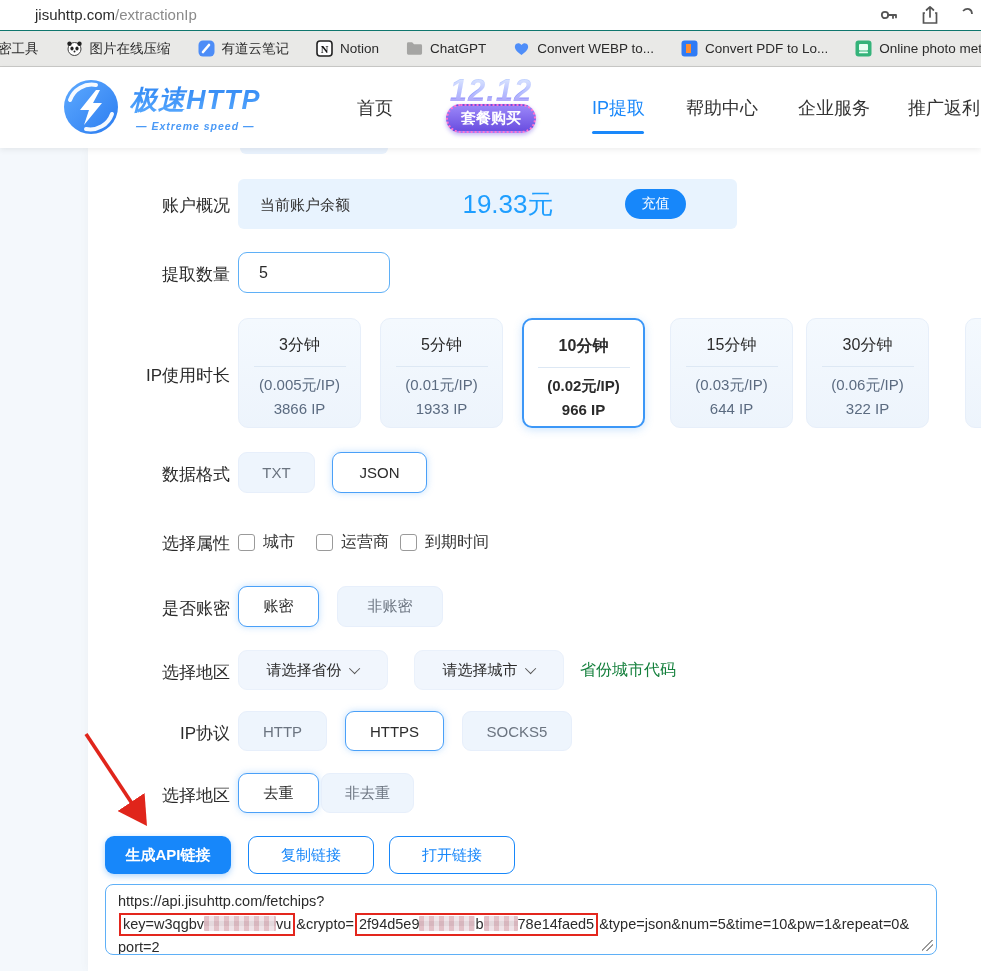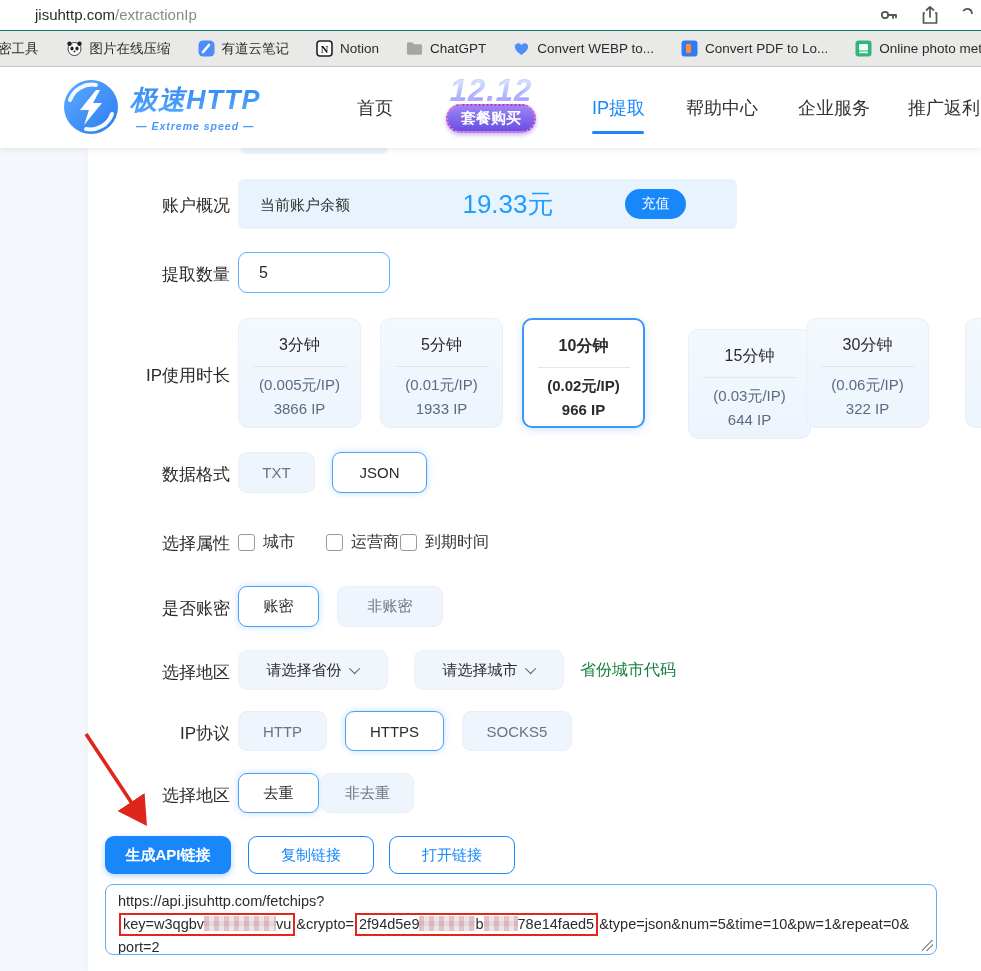--- a/index.html
+++ b/index.html
@@ -244,21 +244,21 @@
     <div class="dur-div"></div>
     <div class="dur-price">(0.01元/IP)</div>
     <div class="dur-count">1933 IP</div>
   </div>
   <div class="dur-card sel" style="left:522px;">
     <div class="dur-name" style="font-weight:600;">10分钟</div>
     <div class="dur-div"></div>
     <div class="dur-price" style="color:#2b2b2b;font-weight:600;">(0.02元/IP)</div>
     <div class="dur-count" style="color:#2b2b2b;font-weight:600;">966 IP</div>
   </div>
-  <div class="dur-card" style="left:688px;margin-top:11px;">
+  <div class="dur-card" style="left:670px;">
     <div class="dur-name">15分钟</div>
     <div class="dur-div"></div>
     <div class="dur-price">(0.03元/IP)</div>
     <div class="dur-count">644 IP</div>
   </div>
   <div class="dur-card" style="left:806px;">
     <div class="dur-name">30分钟</div>
     <div class="dur-div"></div>
     <div class="dur-price">(0.06元/IP)</div>
     <div class="dur-count">322 IP</div>
@@ -267,21 +267,21 @@
 
   <div class="flabel" style="top:463px;">数据格式</div>
   <div class="chip" style="left:238px;top:452px;width:77px;">TXT</div>
   <div class="chip sel" style="left:332px;top:452px;width:95px;">JSON</div>
 
   <div class="flabel" style="top:532px;">选择属性</div>
   <label class="chk-row" style="left:238px;top:532px;">
     <span class="chk-box"></span>
     <span>城市</span>
   </label>
-  <label class="chk-row" style="left:326px;top:532px;justify-content:center;">
+  <label class="chk-row" style="left:316px;top:532px;justify-content:center;">
     <span class="chk-box"></span>
     <span>运营商</span>
   </label>
   <label class="chk-row" style="left:400px;top:532px;">
     <span class="chk-box"></span>
     <span>到期时间</span>
   </label>
 
   <div class="flabel" style="top:597px;">是否账密</div>
   <div class="chip sel" style="left:238px;top:586px;width:81px;">账密</div>

